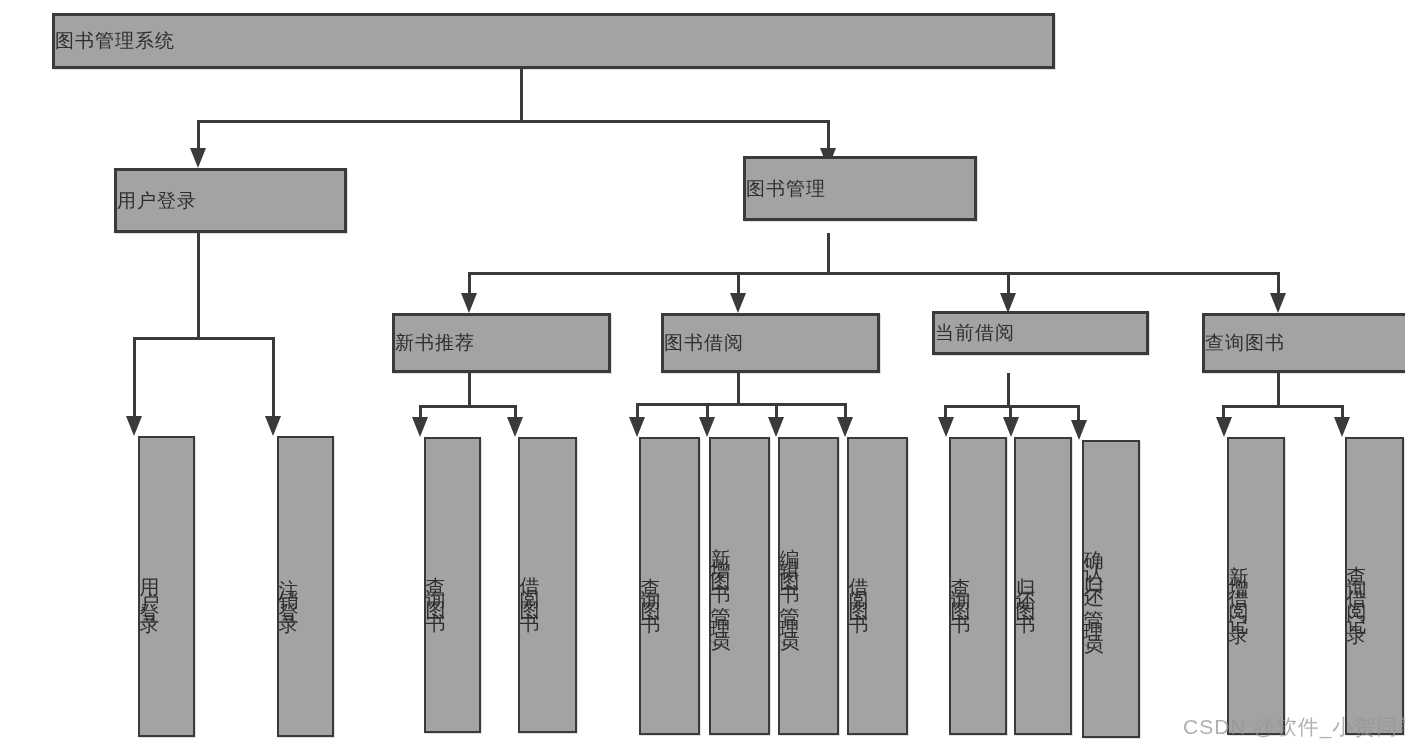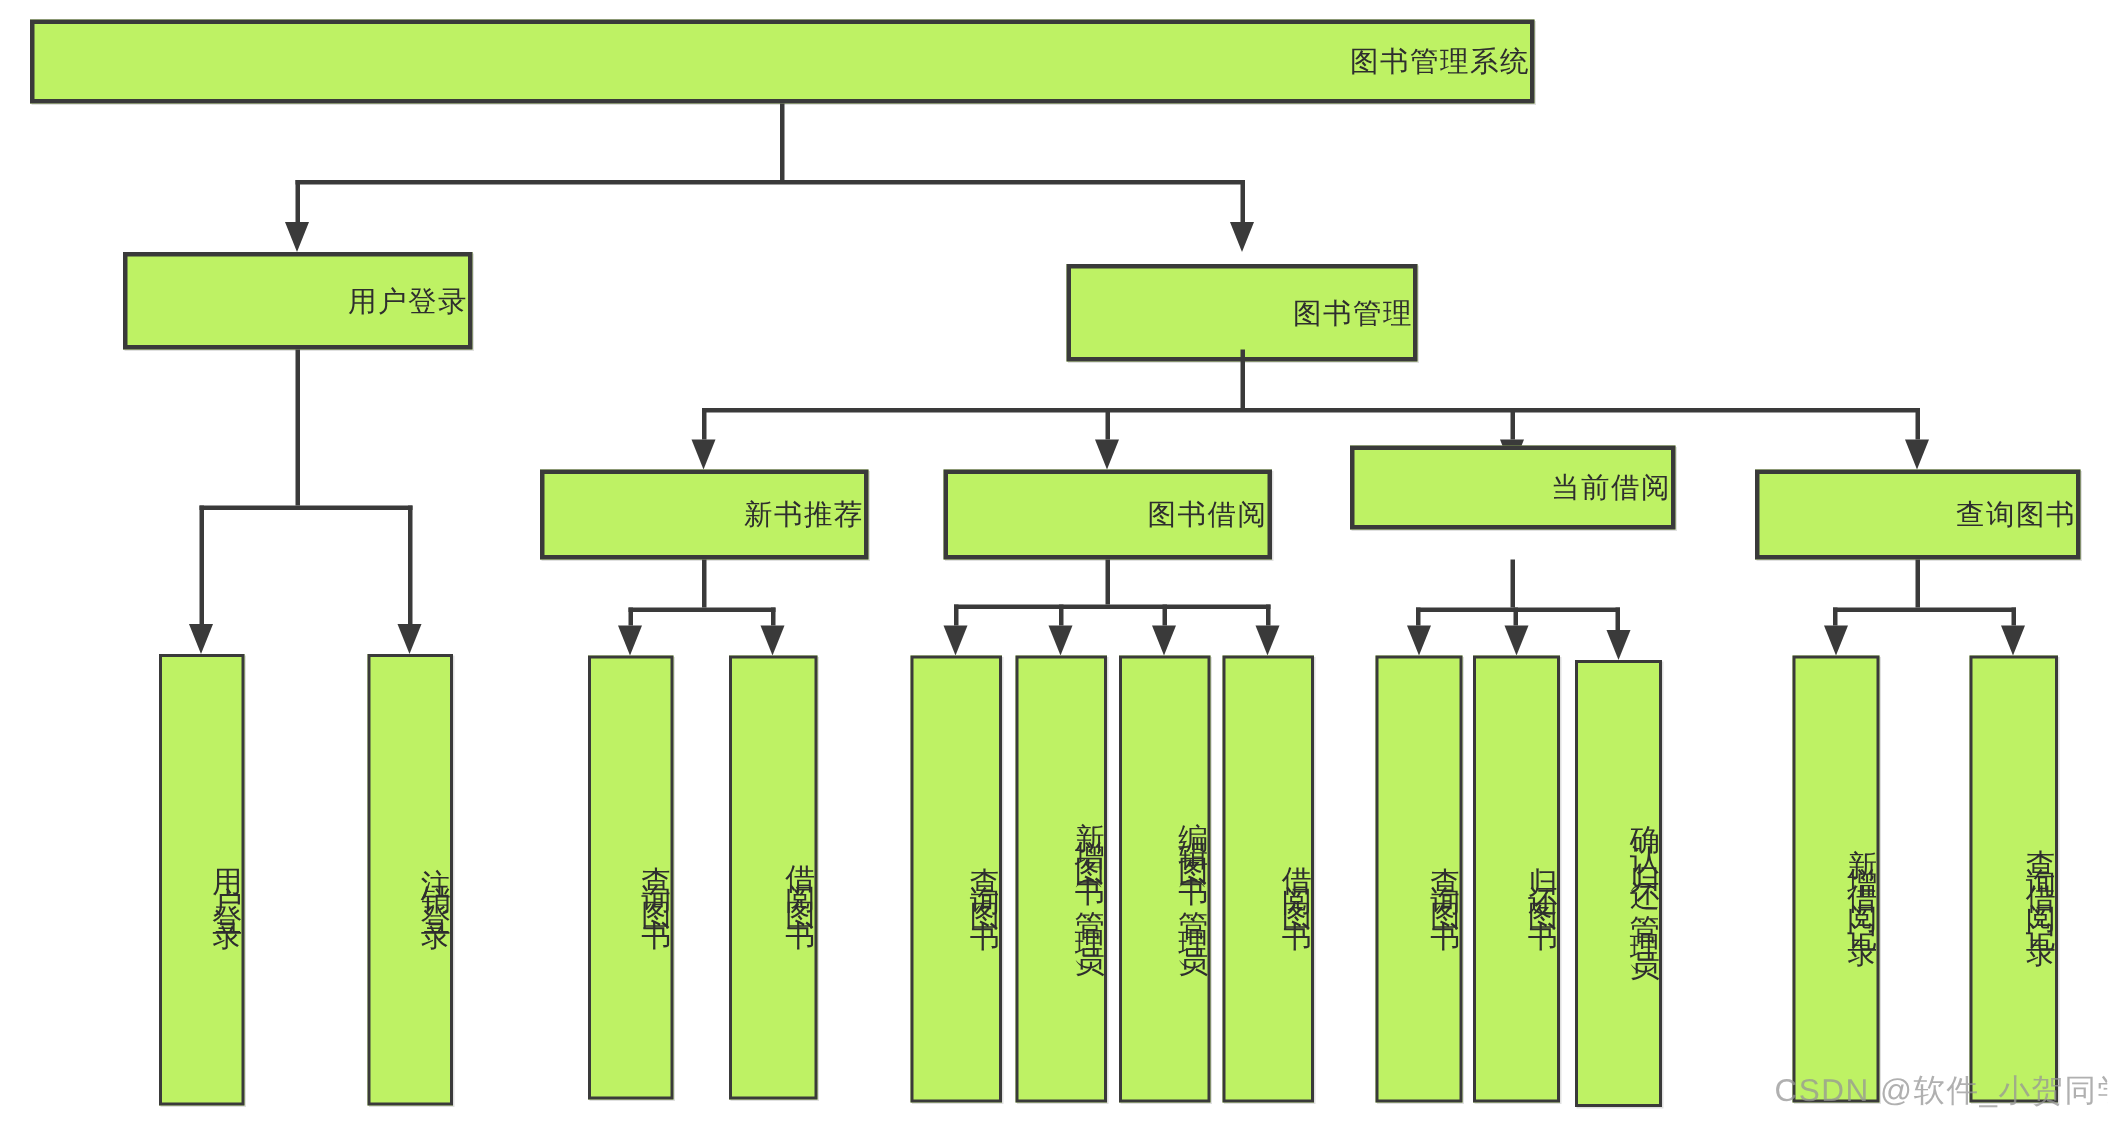--- a/index.html
+++ b/index.html
@@ -9,28 +9,29 @@
     height: 747px;
     background: #ffffff;
     overflow: hidden;
     font-family: "Liberation Sans", "DejaVu Sans", sans-serif;
     color: #2e2e2e;
   }
   .box {
     position: absolute;
     box-sizing: border-box;
     border: 3px solid #3a3a3a;
-    background: #bef264;
+    background: #a3a3a3;
     display: flex;
     align-items: center;
-    justify-content: flex-end;
+    justify-content: flex-start;
     font-size: 19px;
     letter-spacing: 1px;
     color: #2e2e2e;
     box-shadow: 1px 1px 0 rgba(0,0,0,0.12);
+    margin-left: 32px;
   }
   .box.tall { border-width: 2px; }
   .vtext {
     writing-mode: vertical-rl;
     text-orientation: mixed;
     font-size: 20px;
     line-height: 1;
     letter-spacing: 12px;
     white-space: nowrap;
   }
@@ -66,21 +67,21 @@
   <div class="vline" style="left:520px;top:69px;height:51px"></div>
   <div class="hline" style="left:197px;top:120px;width:633px"></div>
   <div class="vline" style="left:197px;top:120px;height:28px"></div>
   <div class="vline" style="left:827px;top:120px;height:28px"></div>
   <div class="arrow" style="left:190px;top:148px"></div>
   <div class="arrow" style="left:820px;top:148px"></div>
 
   <div class="box" style="left:82px;top:168px;width:233px;height:65px">
     <span>用户登录</span>
   </div>
-  <div class="box" style="left:711px;top:176px;width:234px;height:65px">
+  <div class="box" style="left:711px;top:156px;width:234px;height:65px">
     <span>图书管理</span>
   </div>
 
   <div class="vline" style="left:197px;top:233px;height:104px"></div>
   <div class="hline" style="left:133px;top:337px;width:142px"></div>
   <div class="vline" style="left:133px;top:337px;height:79px"></div>
   <div class="vline" style="left:272px;top:337px;height:79px"></div>
   <div class="arrow" style="left:126px;top:416px"></div>
   <div class="arrow" style="left:265px;top:416px"></div>
 
@@ -94,21 +95,21 @@
   <div class="arrow" style="left:730px;top:293px"></div>
   <div class="arrow" style="left:1000px;top:293px"></div>
   <div class="arrow" style="left:1270px;top:293px"></div>
 
   <div class="box" style="left:629px;top:313px;width:219px;height:60px">
     <span>图书借阅</span>
   </div>
   <div class="box" style="left:360px;top:313px;width:219px;height:60px">
     <span>新书推荐</span>
   </div>
-  <div class="box" style="left:900px;top:297px;width:217px;height:56px">
+  <div class="box" style="left:900px;top:311px;width:217px;height:44px">
     <span>当前借阅</span>
   </div>
   <div class="box" style="left:1170px;top:313px;width:217px;height:60px">
     <span>查询图书</span>
   </div>
 
   <div class="vline" style="left:468px;top:373px;height:32px"></div>
   <div class="hline" style="left:419px;top:405px;width:98px"></div>
   <div class="vline" style="left:419px;top:405px;height:12px"></div>
   <div class="vline" style="left:514px;top:405px;height:12px"></div>

